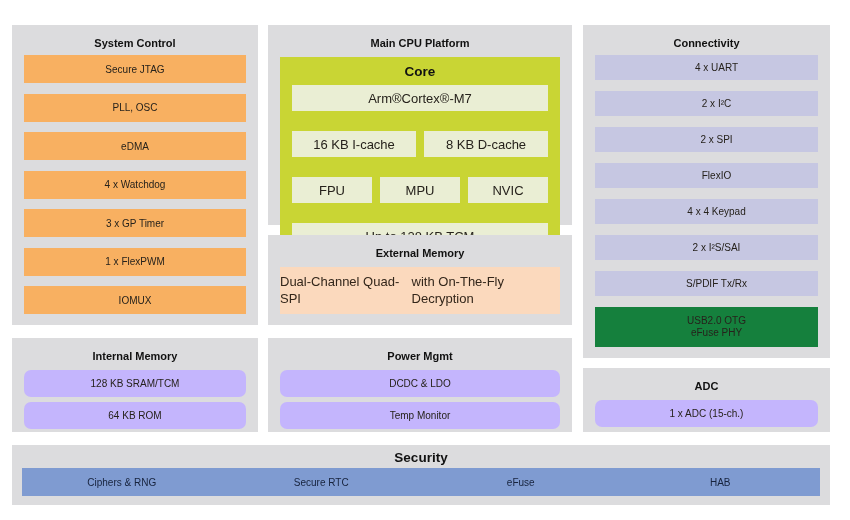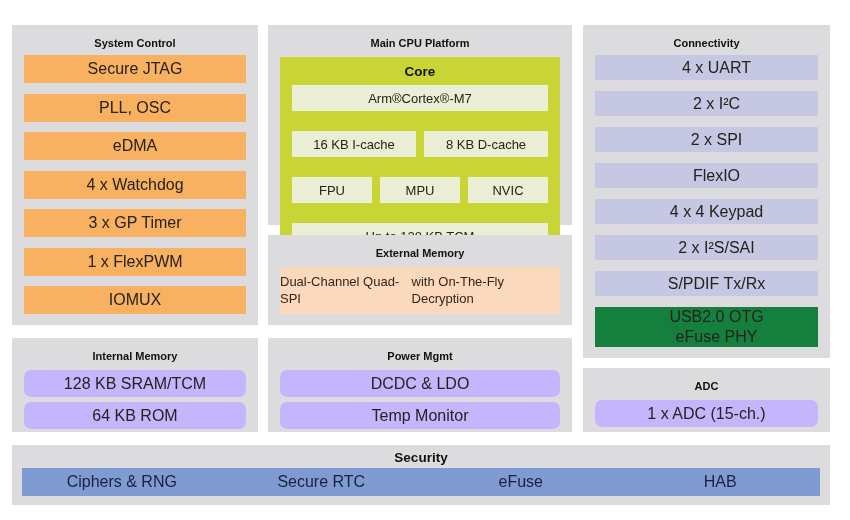--- a/index.html
+++ b/index.html
@@ -11,21 +11,21 @@
     position:absolute; background:#dcdcde; box-sizing:border-box;
     display:flex; flex-direction:column; padding:6px 12px 11px;
   }
   .panel-title {
     flex:0 0 auto; height:24px; line-height:24px; text-align:center;
     font-size:11px; font-weight:bold; color:#111;
   }
   .rows { flex:1; display:flex; flex-direction:column; justify-content:space-between; }
   .blk {
     display:flex; align-items:center; justify-content:center;
-    font-size:16px; color:#26221c; text-align:center;
+    font-size:10px; color:#26221c; text-align:center;
   }
   .orange  { background:#f8b061; height:28px; }
   .lav     { background:#c6c7e2; height:25px;padding-left:20px; }
   .lav.tall{ background:#15803d; height:40px; flex-direction:column; line-height:1.25; }
   .cyan    { background:#c4b5fd; height:27px;border-radius:7px; }
   .blue    { background:#7f9bd1; height:28px; color:#17233d; flex:1; }
 
   
   #system-control  { left:12px;  top:25px;  width:246px; height:300px; }
   #main-cpu        { left:268px; top:25px;  width:304px; height:200px; }

